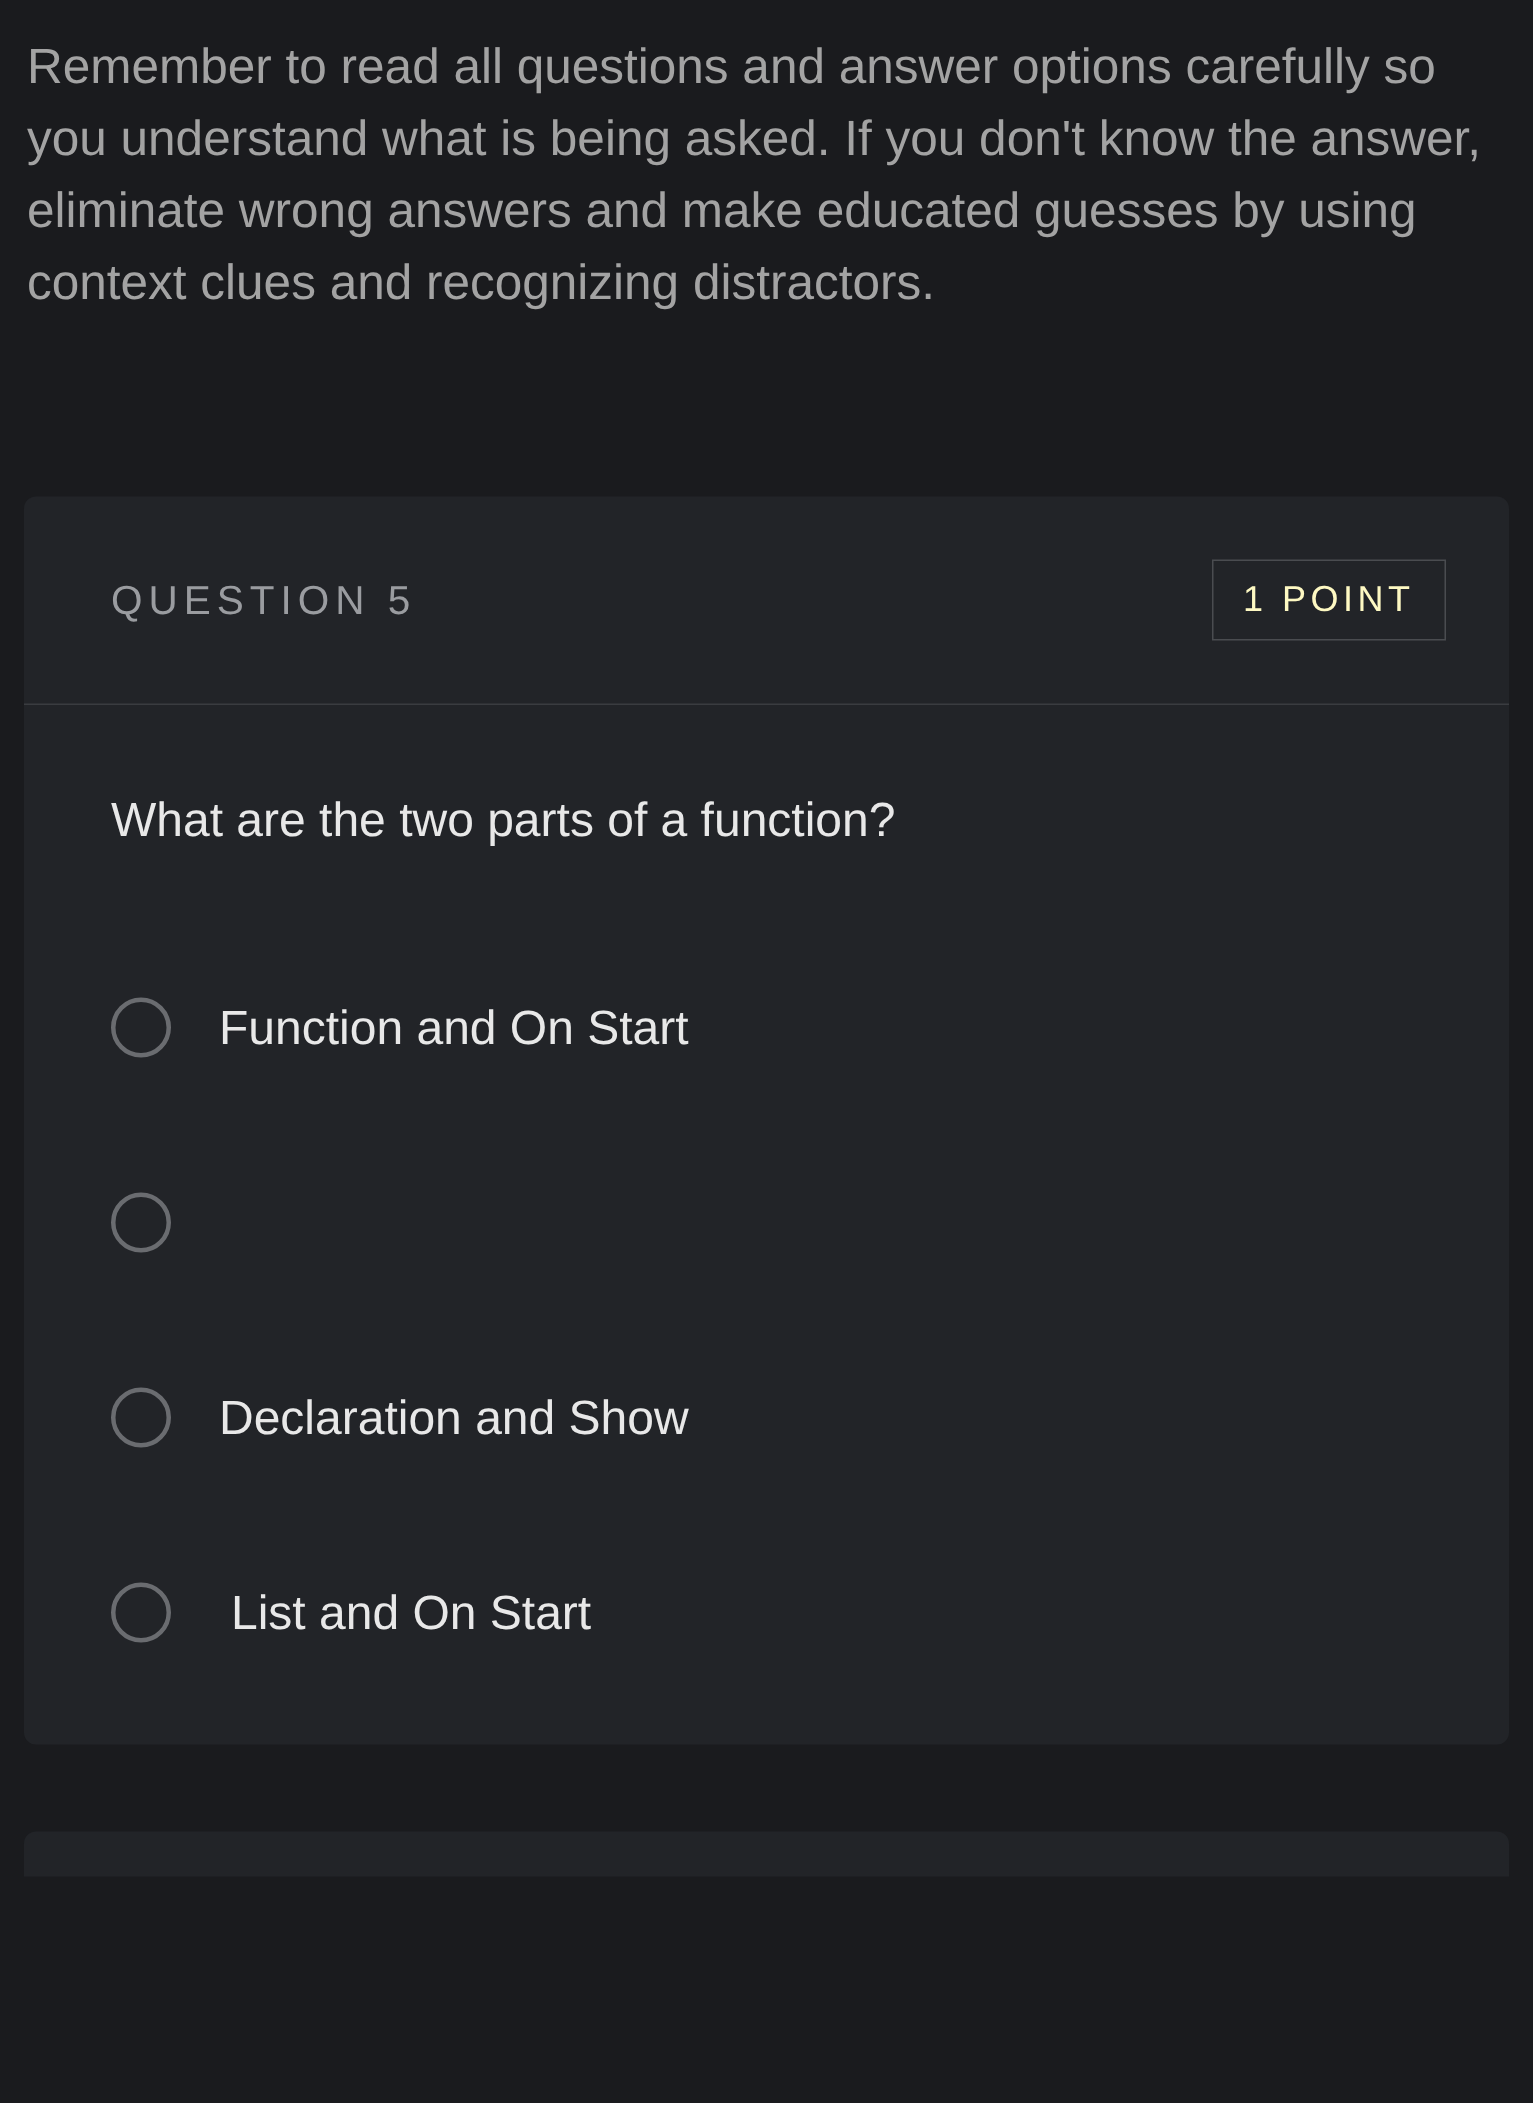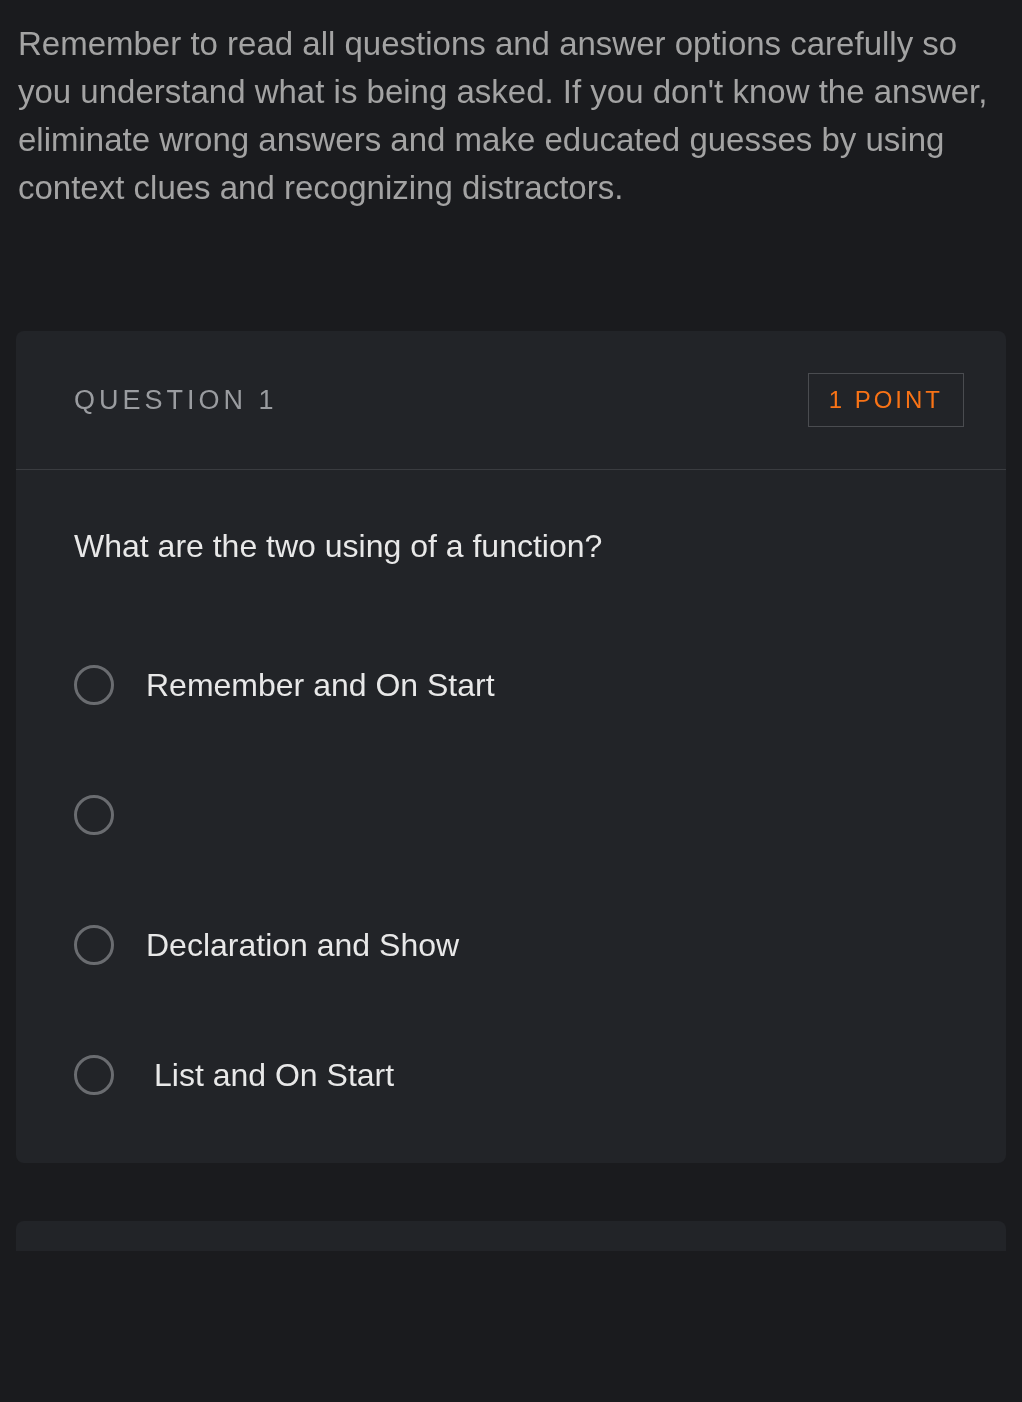--- a/index.html
+++ b/index.html
@@ -39,21 +39,21 @@
       font-size: 27px;
       font-weight: 500;
       letter-spacing: 4px;
       color: #9a9ca0;
     }
     .points-badge {
       border: 1px solid #4a4c50;
       padding: 12px 20px;
       font-size: 24px;
       letter-spacing: 3px;
-      color: #f97316;
+      color: #fef9c3;
       font-weight: 500;
     }
     .question-body {
       padding: 58px 58px 48px 58px;
     }
     .question-text {
       font-size: 32px;
       font-weight: 400;
       color: #e8e8e8;
       margin-bottom: 100px;
@@ -88,29 +88,29 @@
       height: 30px;
     }
   </style>
 </head>
 <body>
 
 <div class="instructions">Remember to read all questions and answer options carefully so you understand what is being asked. If you don't know the answer, eliminate wrong answers and make educated guesses by using context clues and recognizing distractors.</div>
 
 <div class="question-card">
   <div class="question-header">
-    <div class="question-number">QUESTION 1</div>
+    <div class="question-number">QUESTION 5</div>
     <div class="points-badge">1 POINT</div>
   </div>
   <div class="question-body">
-    <div class="question-text">What are the two using of a function?</div>
+    <div class="question-text">What are the two parts of a function?</div>
 
     <div class="option">
       <div class="radio-circle"></div>
-      <div class="option-label">Remember and On Start</div>
+      <div class="option-label">Function and On Start</div>
     </div>
 
     <div class="option">
       <div class="radio-circle"></div>
     </div>
 
     <div class="option">
       <div class="radio-circle"></div>
       <div class="option-label">Declaration and Show</div>
     </div>

